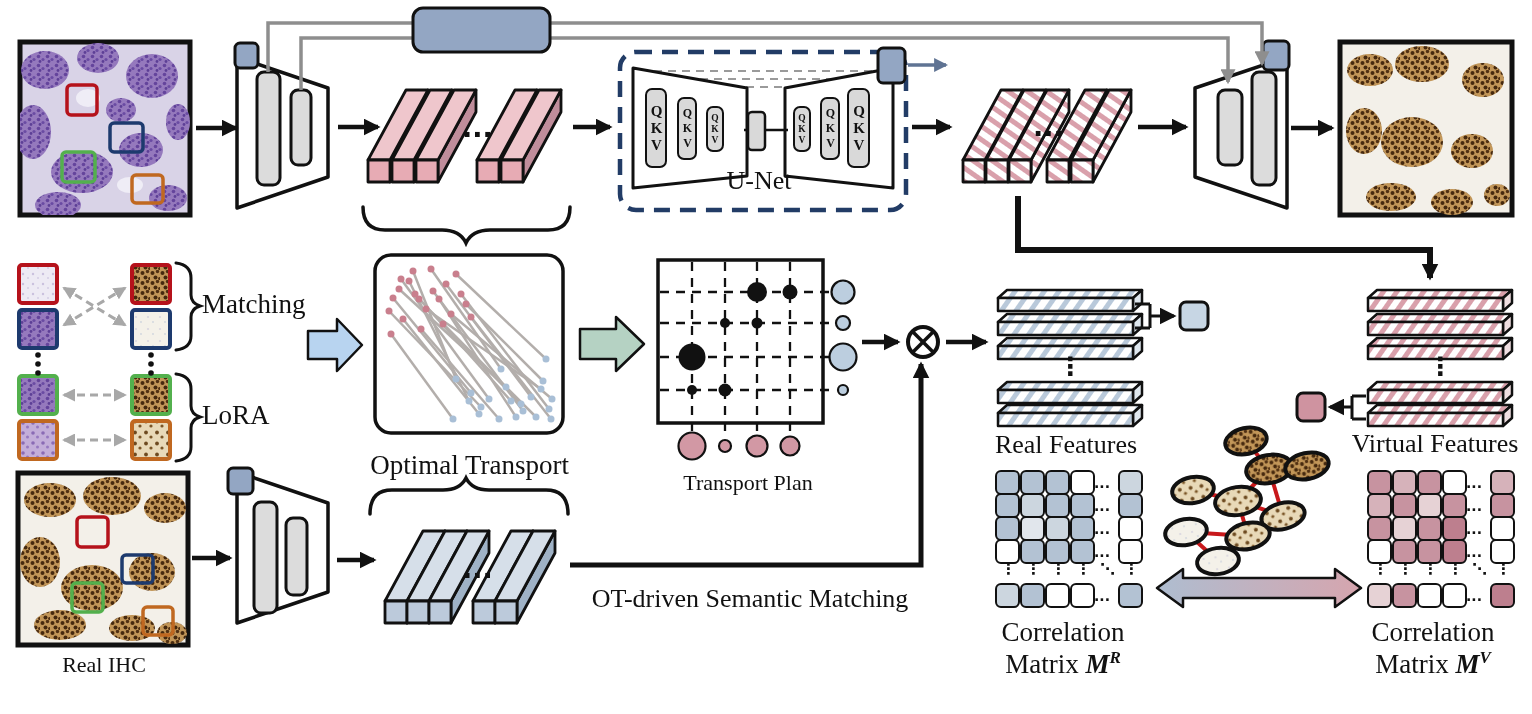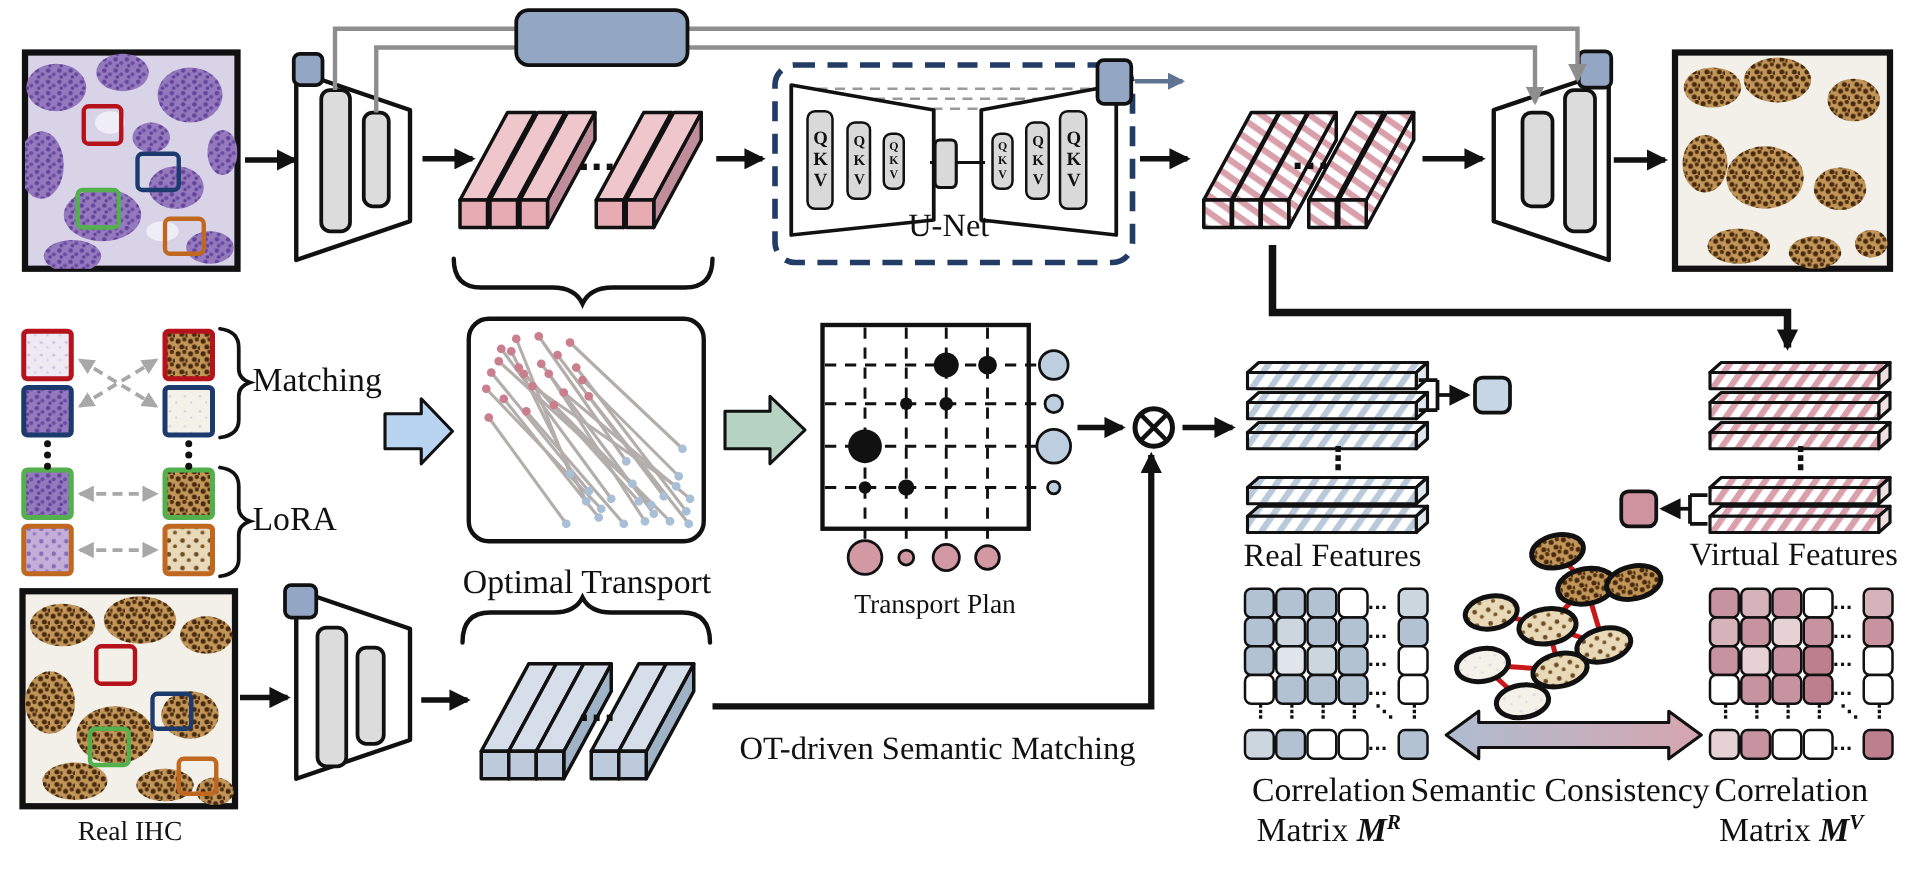--- a/index.html
+++ b/index.html
@@ -549,21 +549,20 @@
 <div class="lbl" style="left:570px;top:584px;width:360px;font-size:26px;">OT-driven Semantic Matching</div>
 <div class="lbl" style="left:966px;top:430px;width:200px;font-size:26px;font-family:Liberation Serif, serif;">Real Features</div>
 <div class="lbl" style="left:1335px;top:429px;width:200px;font-size:26px;">Virtual Features</div>
 <div class="lbl" style="left:28px;top:652px;width:152px;font-size:22px;">Real IHC</div>
 
 <div class="lbl" style="left:953px;top:617px;width:220px;font-size:27px;">
   <div>Correlation</div>
   <div><span>Matrix </span><span class="msym">M</span><sup class="msup">R</sup></div>
 </div>
 <div class="lbl" style="left:1118px;top:617px;width:260px;font-size:27px;">
-  <div>Semantic Consistency</div>
 </div>
 <div class="lbl" style="left:1323px;top:617px;width:220px;font-size:27px;">
   <div>Correlation</div>
   <div><span>Matrix </span><span class="msym">M</span><sup class="msup">V</sup></div>
 </div>
 
 <div class="qkv" style="left:645px;top:88px;width:18px;height:76px;font-size:15px;">QKV</div>
 <div class="qkv" style="left:677px;top:97px;width:16px;height:59px;font-size:12px;">QKV</div>
 <div class="qkv" style="left:706px;top:106px;width:14px;height:42px;font-size:9.5px;">QKV</div>
 <div class="qkv" style="left:793px;top:106px;width:14px;height:42px;font-size:9.5px;">QKV</div>

